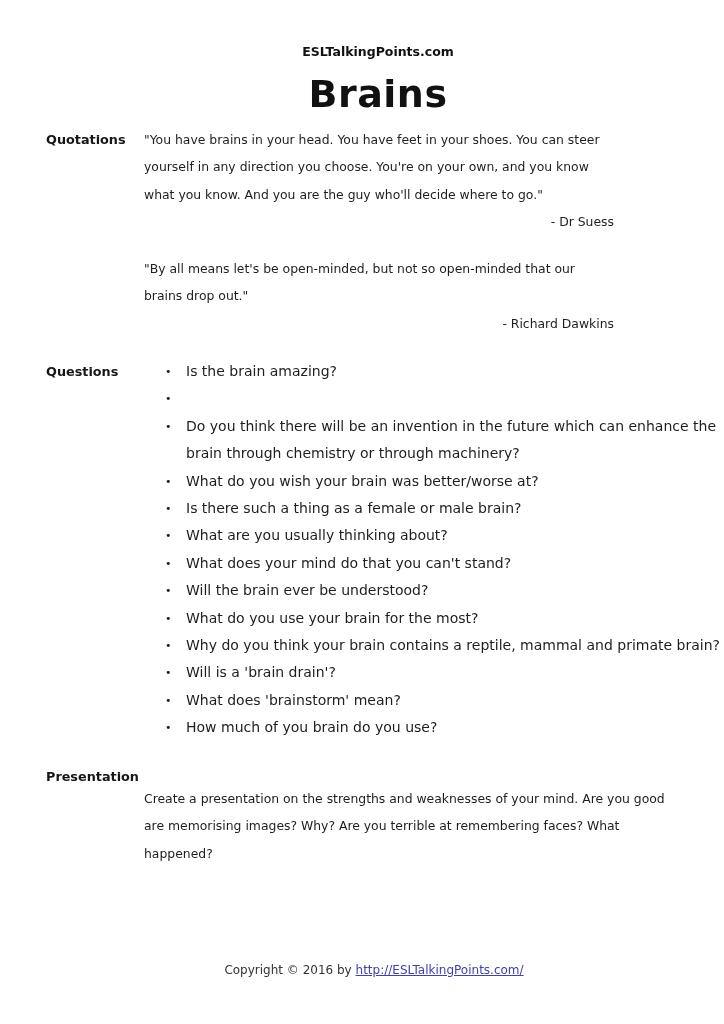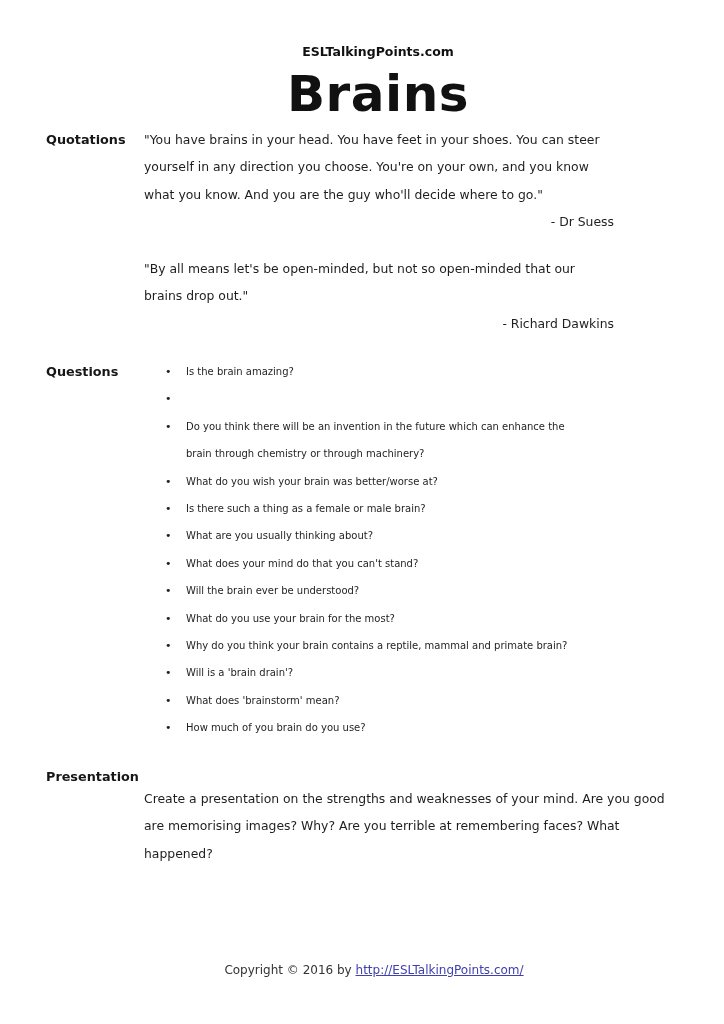--- a/index.html
+++ b/index.html
@@ -23,21 +23,21 @@
     font-size: 12.5px;
     font-weight: 700;
     color: #111111;
   }
   .doc-title {
     position: absolute;
     top: 70px; left: 0;
     width: 724px;
     padding-left: 32px;
     text-align: center;
-    font-size: 50px;
+    font-size: 38px;
     line-height: 48px;
     font-weight: 700;
     color: #111111;
     letter-spacing: 0.5px;
   }
   .section-label {
     position: absolute;
     left: 46px;
     font-weight: 700;
     font-size: 12.8px;
@@ -66,21 +66,21 @@
   }
   .q-item { display: flex; align-items: flex-start; }
   .q-bullet {
     width: 21px;
     flex: 0 0 21px;
     font-size: 11px;
     line-height: 27.4px;
     color: #1e1e1e;
   }
   .q-line {
-    font-size: 10px;
+    font-size: 14px;
     line-height: 27.4px;
     white-space: nowrap;
   }
   .presentation-text {
     position: absolute;
     left: 144px;
     top: 785px;
     font-size: 12.4px;
     line-height: 27.4px;
   }

